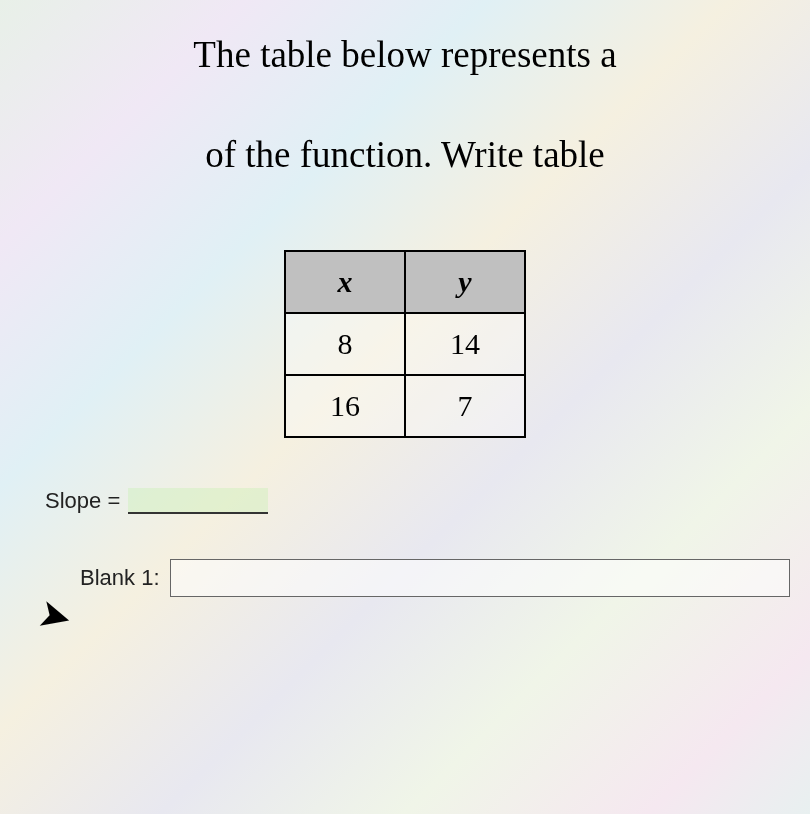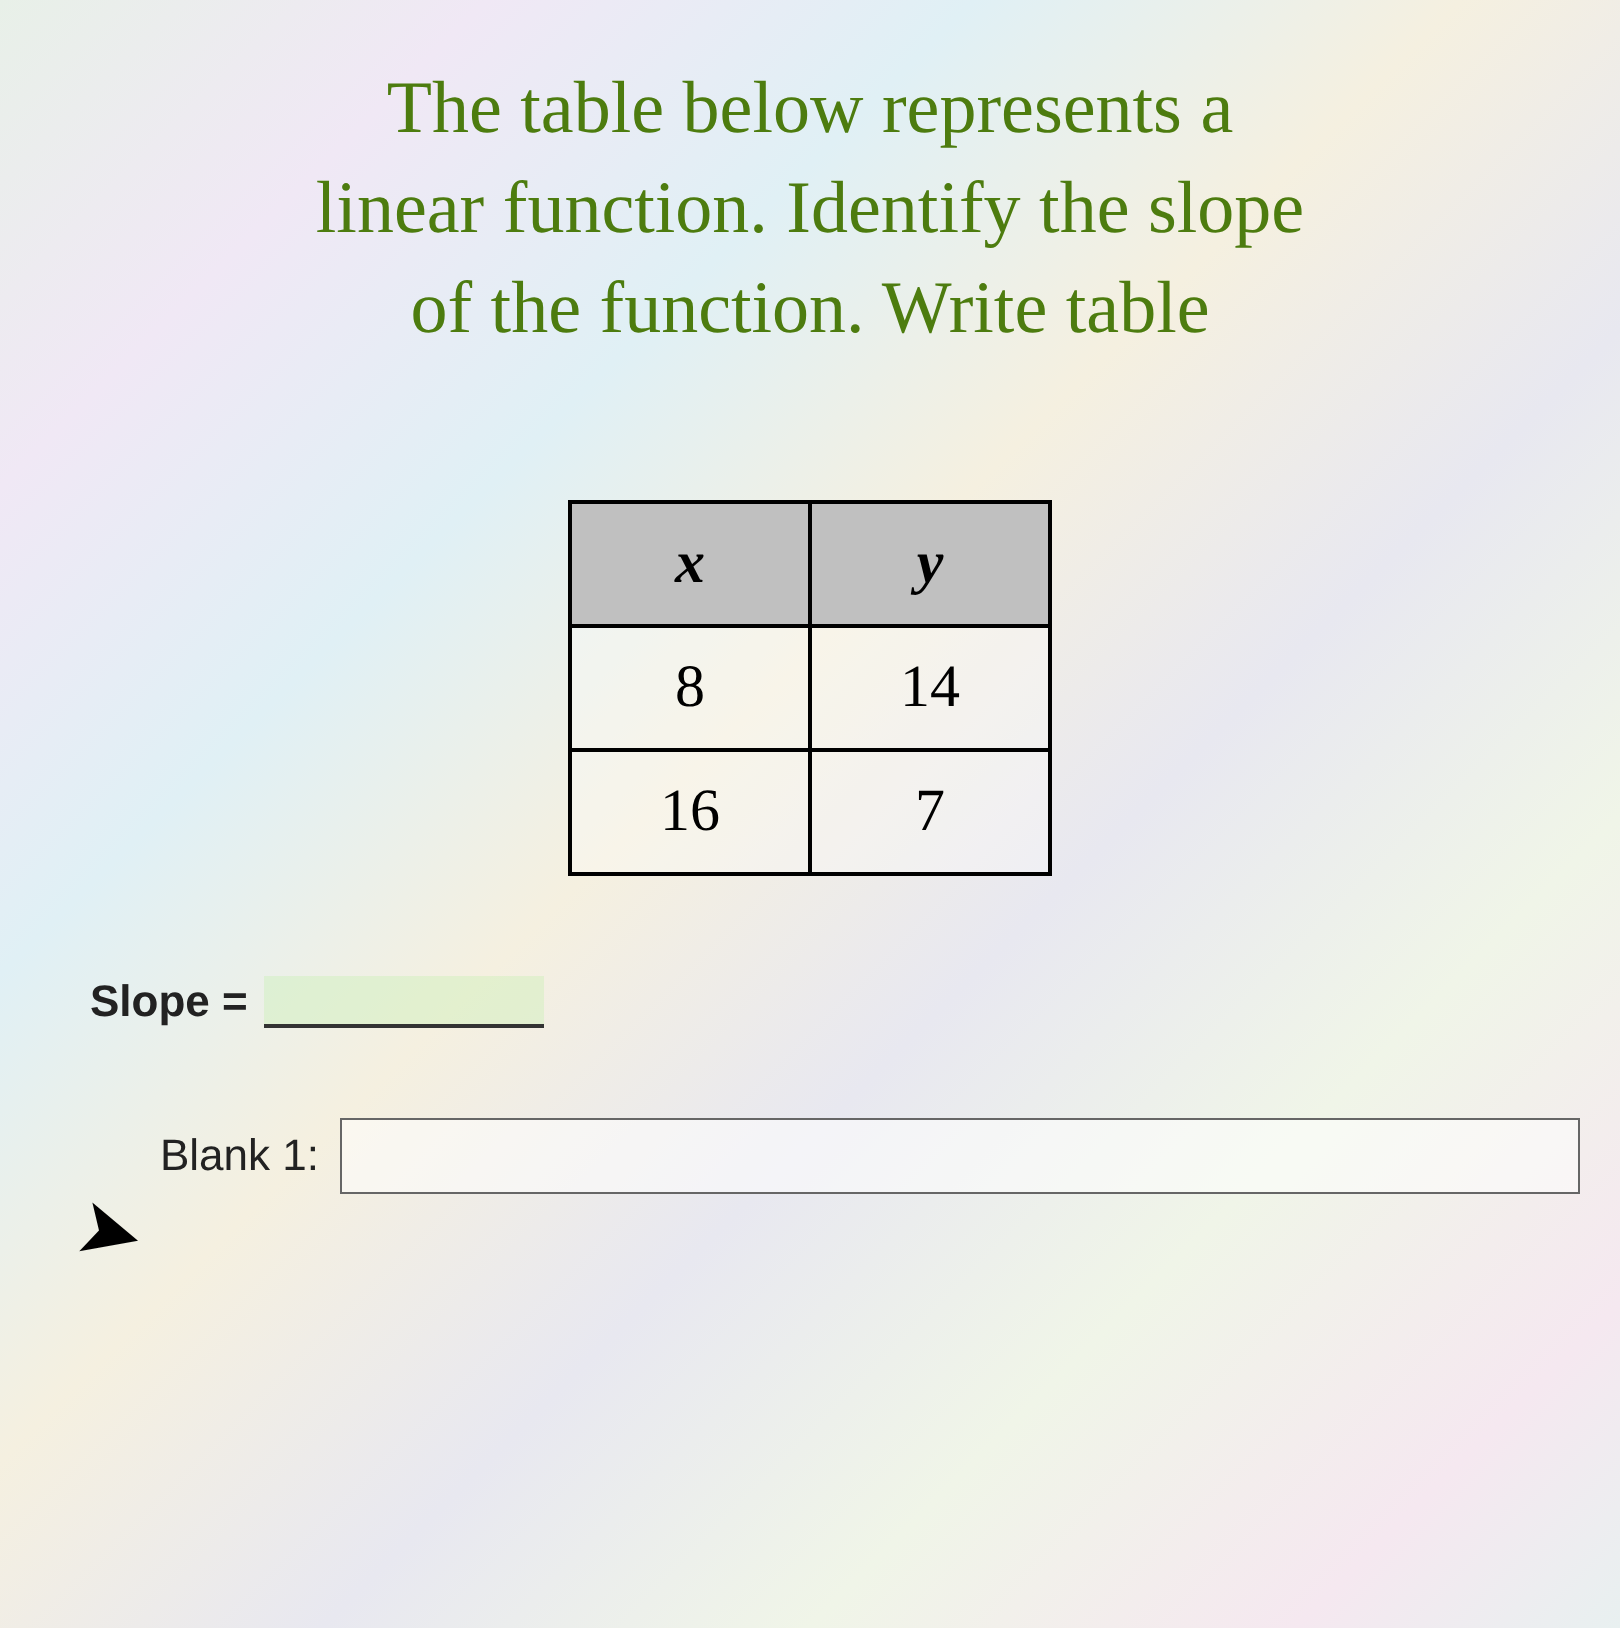--- a/index.html
+++ b/index.html
@@ -15,21 +15,21 @@
         #f5f0e0 45%, #e8e8f0 60%, #f0f5e8 75%, 
         #f5e8f0 90%, #e8f0f0 100%);
       font-family: Georgia, 'Times New Roman', serif;
       padding: 30px 20px;
       position: relative;
     }
     .question-text {
       text-align: center;
       font-size: 37px;
       line-height: 1.35;
-      color: #4d7c0f;
+      color: #000000;
       margin-bottom: 70px;
       padding: 0 15px;
     }
     .table-container {
       display: flex;
       justify-content: center;
       margin-bottom: 50px;
     }
     table {
       border-collapse: collapse;
@@ -48,21 +48,20 @@
       font-style: italic;
       font-family: 'Times New Roman', serif;
       font-weight: bold;
     }
     .slope-row {
       display: flex;
       align-items: center;
       margin-left: 25px;
       margin-top: 10px;
       font-family: Arial, sans-serif;
-      font-weight: bold;
     }
     .slope-label {
       font-size: 22px;
       color: #222;
     }
     .slope-blank {
       display: inline-block;
       width: 140px;
       height: 26px;
       border-bottom: 2px solid #333;
@@ -98,21 +97,21 @@
       font-weight: bold;
       color: #000;
       transform: rotate(15deg);
     }
   </style>
 </head>
 <body>
 
 <div class="question-text">
   <span>The table below represents a</span><br>
-  <span>linear function.  Identify the slope</span><br>
+  <br>
   <span>of the function.  Write table</span><br>
 </div>
 
 <div class="table-container">
   <table>
     <thead>
       <tr>
         <th>x</th>
         <th>y</th>
       </tr>

